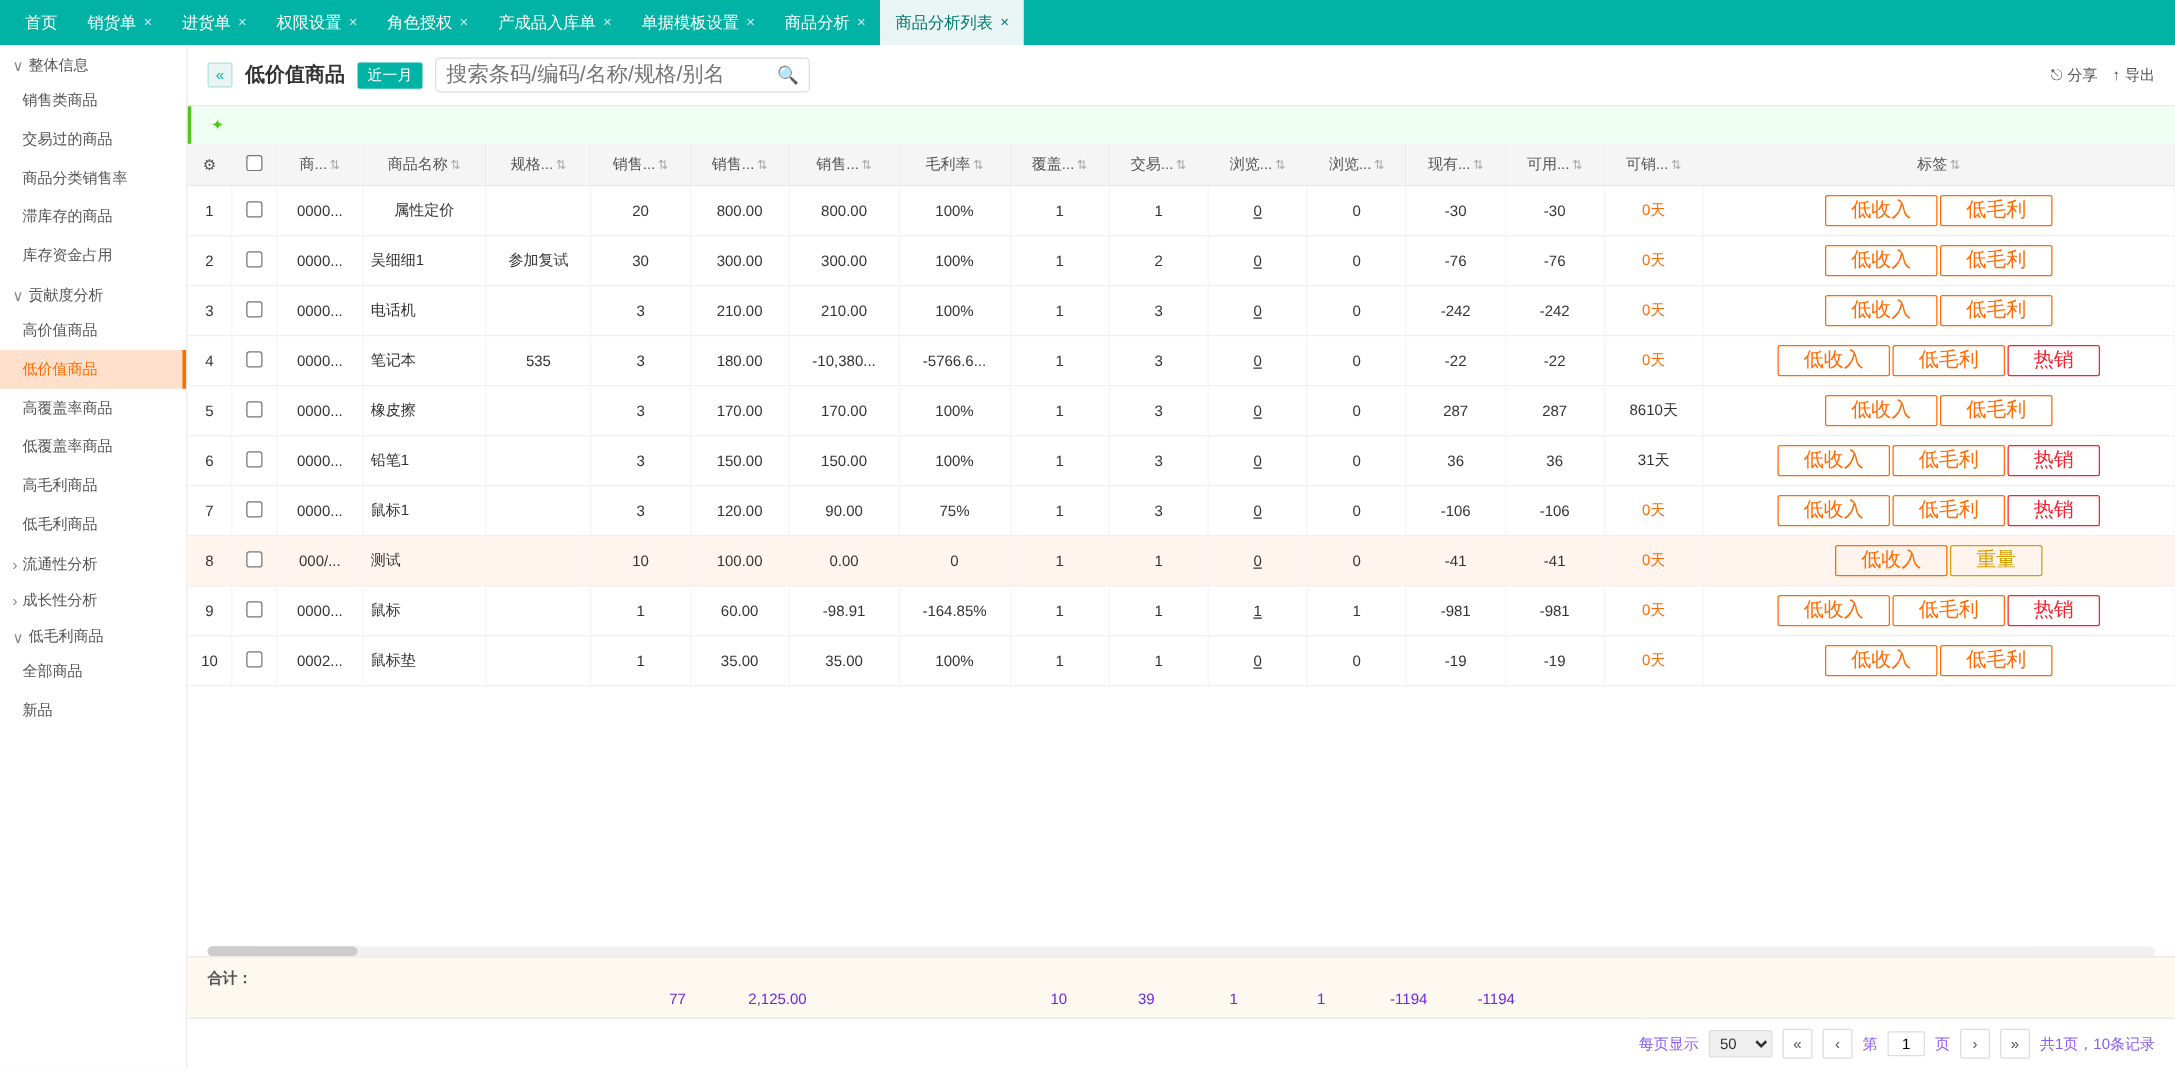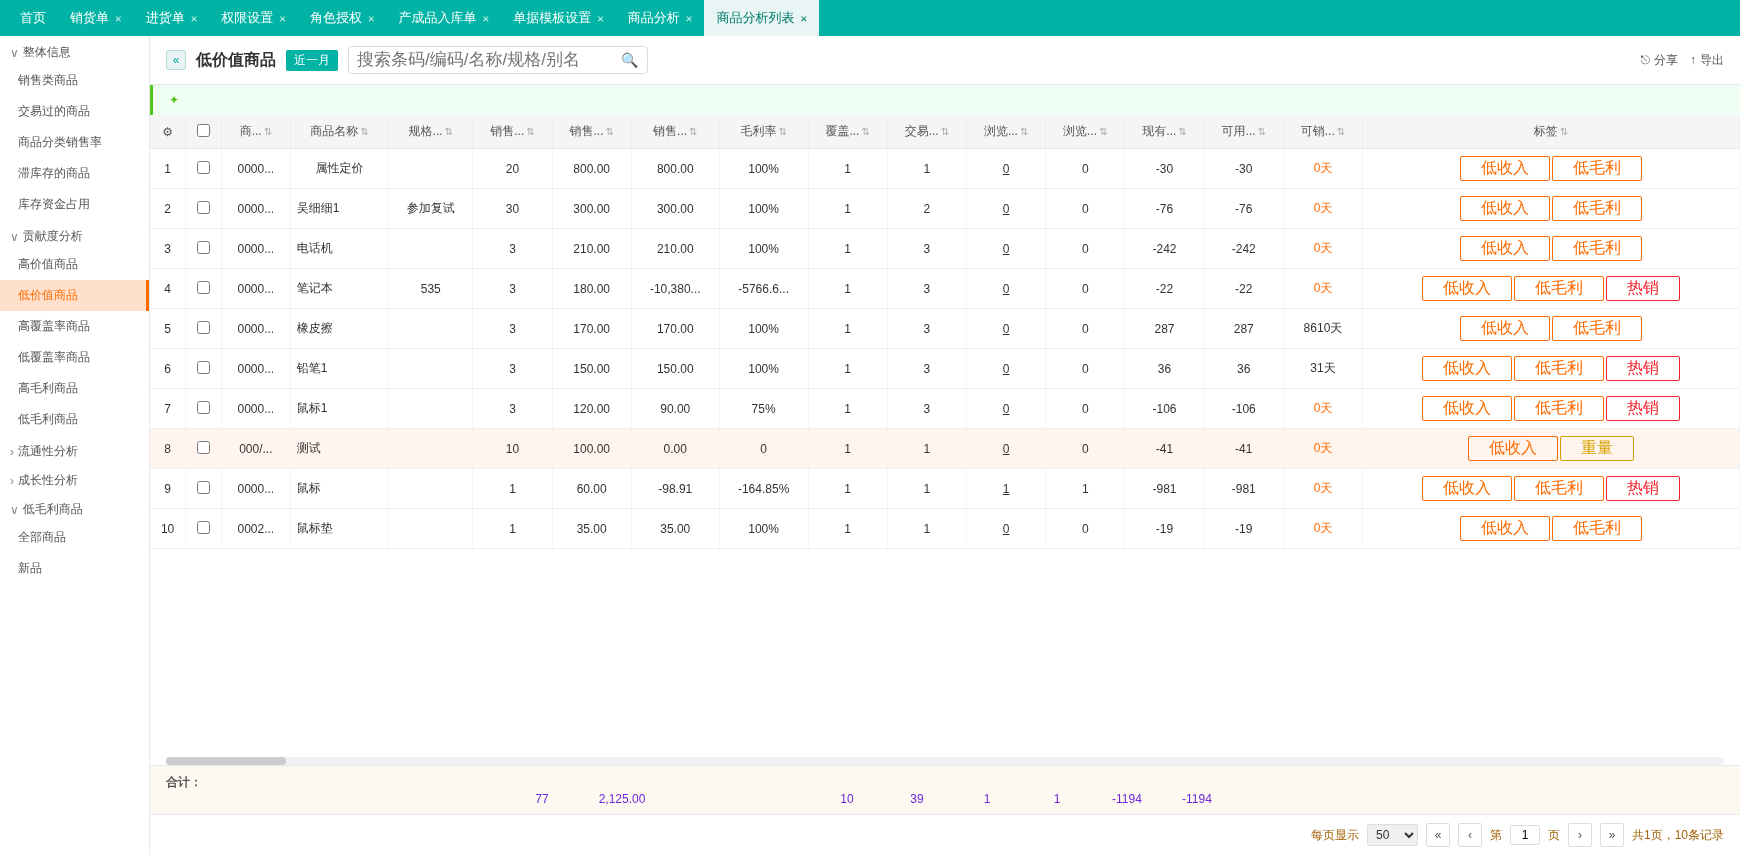--- a/index.html
+++ b/index.html
@@ -174,21 +174,21 @@
       margin-top: 18px;
     }
 
     
     .pagination-bar {
       display: flex; align-items: center; justify-content: flex-end;
       padding: 8px 16px; border-top: 1px solid #e8e8e8;
       background: #fff; font-size: 12px; gap: 8px;
       flex-shrink: 0;
     }
-    .pagination-bar .pager-label { color: #a16207; }
+    .pagination-bar .pager-label { color: #8b5cf6; }
     .page-size-select {
       border: 1px solid #ddd; border-radius: 2px; padding: 2px 4px;
       font-size: 12px; color: #333;
     }
     .pager-btn {
       width: 24px; height: 24px; border: 1px solid #ddd;
       background: #fff; cursor: pointer; border-radius: 2px;
       display: flex; align-items: center; justify-content: center;
       font-size: 12px; color: #555;
     }

